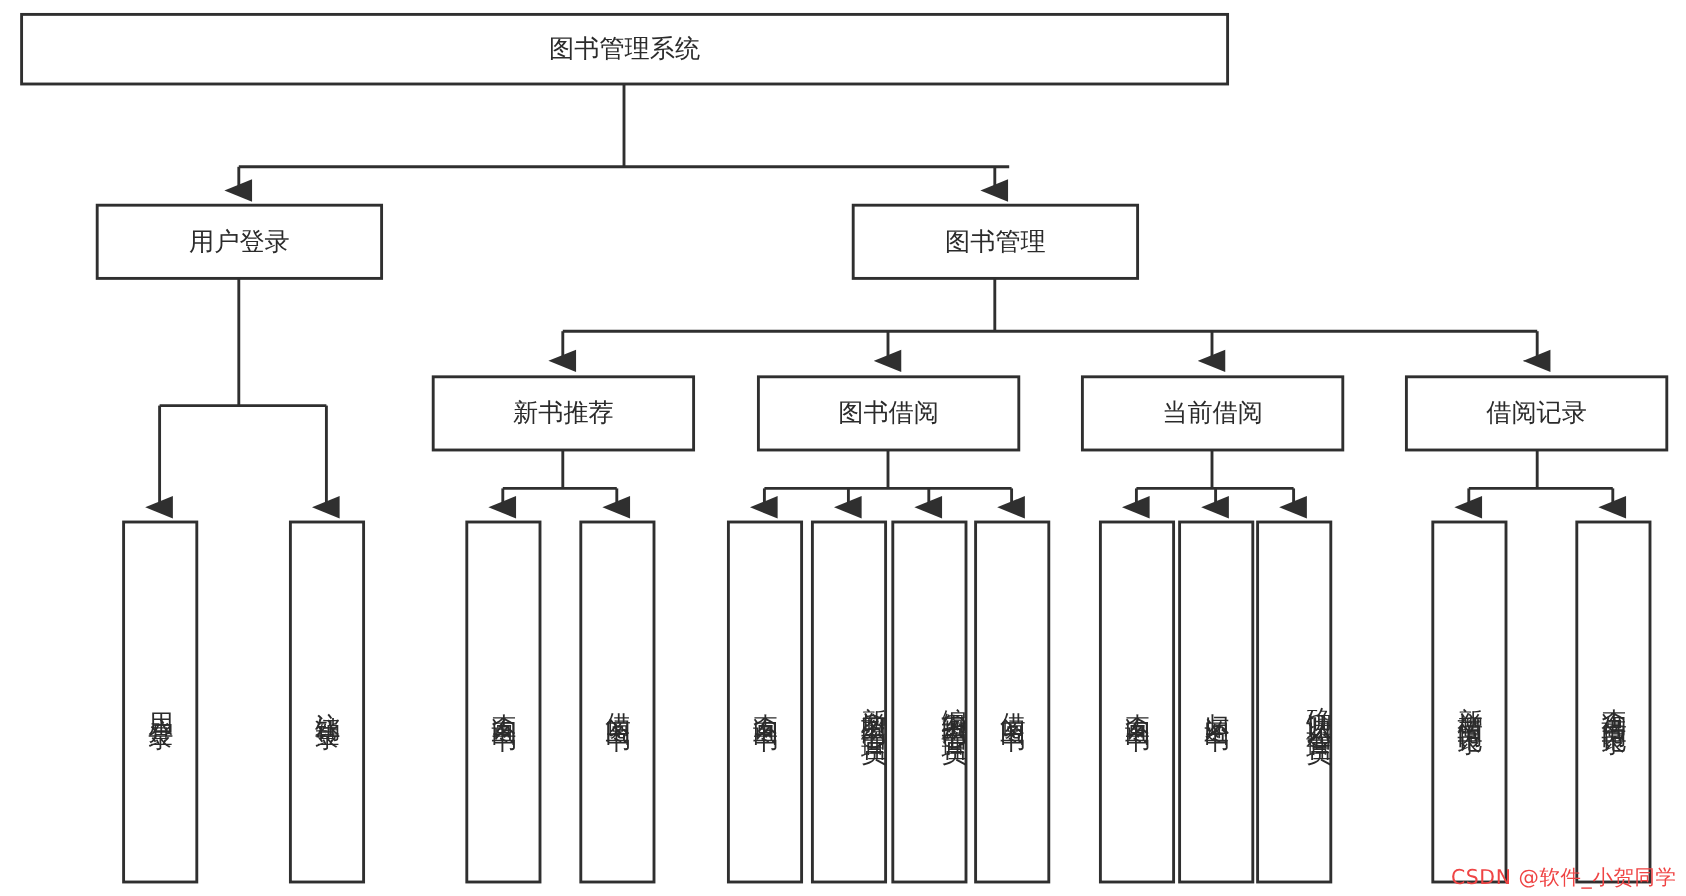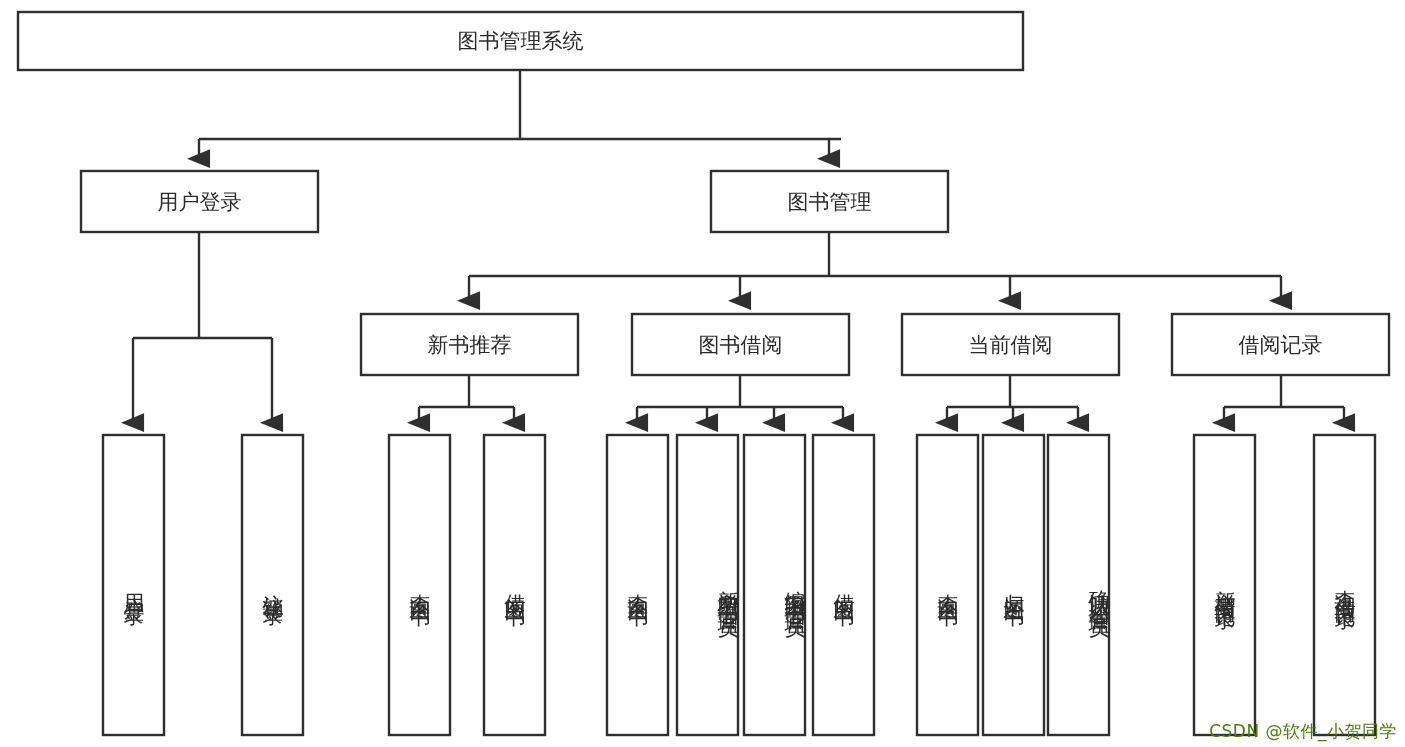--- a/index.html
+++ b/index.html
@@ -61,21 +61,21 @@
   }
   .arrow-head {
     fill: #2f2f2f;
   }
   #watermark {
     position: absolute;
     right: 8px;
     bottom: 4px;
     font-family: "DejaVu Sans", "Liberation Sans", sans-serif;
     font-size: 17px;
-    color: #4d7c0f;
+    color: #ef4444;
     letter-spacing: 0.5px;
     user-select: none;
     margin-top: 20px;
   }
 </style>
 </head>
 <body>
 
 <div id="diagram-root">
 

